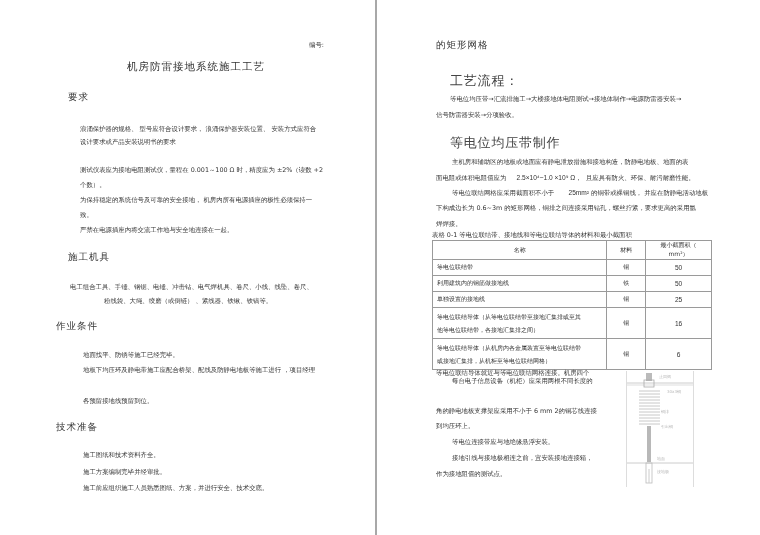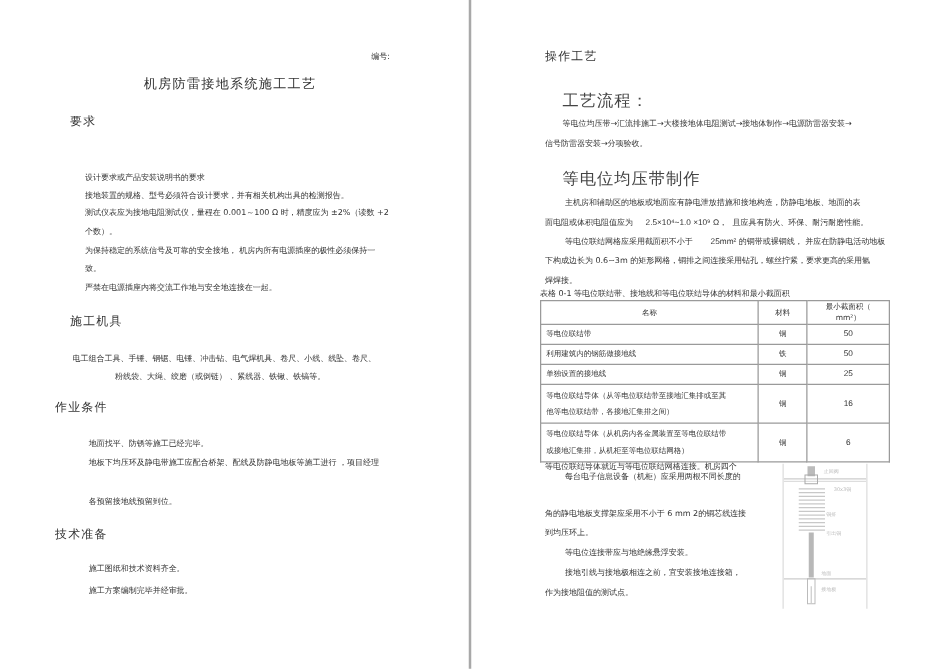--- a/index.html
+++ b/index.html
@@ -1,21 +1,21 @@
 <!DOCTYPE html>
 <html><head>
 <meta charset="utf-8">
 <style>
   html, body { margin: 0; padding: 0; }
   body {
     width: 760px; height: 535px; background: #ffffff; position: relative; overflow: hidden;
     font-family: "DejaVu Sans", "Liberation Sans", sans-serif; color: #222;
   }
   .page { position: absolute; top: 0; height: 535px; background: #fff; }
-  .page-left { left: 0; width: 300px; }
+  .page-left { left: 12px; width: 300px; }
   .page-right { left: 378px; width: 382px; }
   .divider { position: absolute; left: 375px; top: 0; width: 2px; height: 535px; background: #a8a8a8; }
   .abs { position: absolute; white-space: nowrap; }
   .t-small { font-size: 6.4px; color: #333; line-height: 10px; }
   .t-num { font-family: "Liberation Sans", sans-serif; font-size: 6.6px; }
   .h-title { font-family: "DejaVu Serif", "Liberation Serif", serif; font-size: 10.5px; color: #333; letter-spacing: 1px; }
   .h-sec { font-family: "DejaVu Serif", "Liberation Serif", serif; font-size: 9.5px; color: #333; letter-spacing: 1px; }
   .h-sub { font-family: "DejaVu Serif", "Liberation Serif", serif; font-size: 13px; color: #444; letter-spacing: 0.8px; }
 
   table.spec {
@@ -36,47 +36,48 @@
   }
 </style>
 </head>
 <body>
 
 <div class="page page-left">
   <div class="abs t-small" style="left:297px; top:40px;">编号:</div>
   <div class="abs h-title" style="left:115px; top:60px;">机房防雷接地系统施工工艺</div>
 
   <div class="abs h-sec" style="left:56px; top:91px;font-family:Liberation Serif, serif;">要求</div>
+  <div class="abs t-small" style="left:68px; top:124px;">浪涌保护器的规格、  型号应符合设计要求，  浪涌保护器安装位置、  安装方式应符合</div>
   <div class="abs t-small" style="left:68px; top:137px;">设计要求或产品安装说明书的要求</div>
-  <div class="abs t-small" style="left:68px; top:151px;">接地装置的规格、型号必须符合设计要求，并有相关机构出具的检测报告。</div>
   <div class="abs t-small" style="left:68px; top:165px;">测试仪表应为接地电阻测试仪，量程在        0.001～100 Ω 时，精度应为   ±2%（读数 +2</div>
   <div class="abs t-small" style="left:68px; top:180px;">个数）。</div>
   <div class="abs t-small" style="left:68px; top:195px;">为保持稳定的系统信号及可靠的安全接地，      机房内所有电源插座的极性必须保持一</div>
   <div class="abs t-small" style="left:68px; top:210px;">致。</div>
   <div class="abs t-small" style="left:68px; top:225px;">严禁在电源插座内将交流工作地与安全地连接在一起。</div>
 
   <div class="abs h-sec" style="left:56px; top:251px;">施工机具</div>
   <div class="abs t-small" style="left:58px; top:282px;">电工组合工具、手锤、钢锯、电锤、冲击钻、电气焊机具、卷尺、小线、线坠、卷尺、</div>
   <div class="abs t-small" style="left:44px; top:296px;margin-left:48px;">粉线袋、大绳、绞磨（或倒链）   、紧线器、铁锹、铁镐等。</div>
 
   <div class="abs h-sec" style="left:44px; top:320px;">作业条件</div>
   <div class="abs t-small" style="left:71px; top:350px;">地面找平、防锈等施工已经完毕。</div>
   <div class="abs t-small" style="left:71px; top:365px;">地板下均压环及静电带施工应配合桥架、配线及防静电地板等施工进行           ，项目经理</div>
   <div class="abs t-small" style="left:71px; top:396px;text-align:center;">各预留接地线预留到位。</div>
 
   <div class="abs h-sec" style="left:44px; top:421px;">技术准备</div>
   <div class="abs t-small" style="left:71px; top:450px;">施工图纸和技术资料齐全。</div>
   <div class="abs t-small" style="left:71px; top:467px;">施工方案编制完毕并经审批。</div>
+  <div class="abs t-small" style="left:71px; top:483px;">施工前应组织施工人员熟悉图纸、方案，并进行安全、技术交底。</div>
 </div>
 
 <div class="divider"></div>
 
 <div class="page page-right"></div>
 
-<div class="abs h-sec" style="left:436px; top:39px;">操作工艺</div>
+<div class="abs h-sec" style="left:436px; top:39px;">的矩形网格</div>
 <div class="abs h-sub" style="left:450px; top:72px;">工艺流程：</div>
 <div class="abs t-small" style="left:450px; top:94px;">等电位均压带→汇流排施工→大楼接地体电阻测试→接地体制作→电源防雷器安装→</div>
 <div class="abs t-small" style="left:436px; top:110px;">信号防雷器安装→分项验收。</div>
 <div class="abs h-sub" style="left:450px; top:134px;">等电位均压带制作</div>
 
 <div class="abs t-small" style="left:452px; top:157px;">主机房和辅助区的地板或地面应有静电泄放措施和接地构造，防静电地板、地面的表</div>
 <div class="abs t-small" style="left:436px; top:173px;">
   <span>面电阻或体积电阻值应为</span>&nbsp;&nbsp;&nbsp;&nbsp;
   <span class="t-num">2.5×10⁴~1.0 ×10⁹ Ω，</span>&nbsp;
   <span>且应具有防火、环保、耐污耐磨性能。</span>

